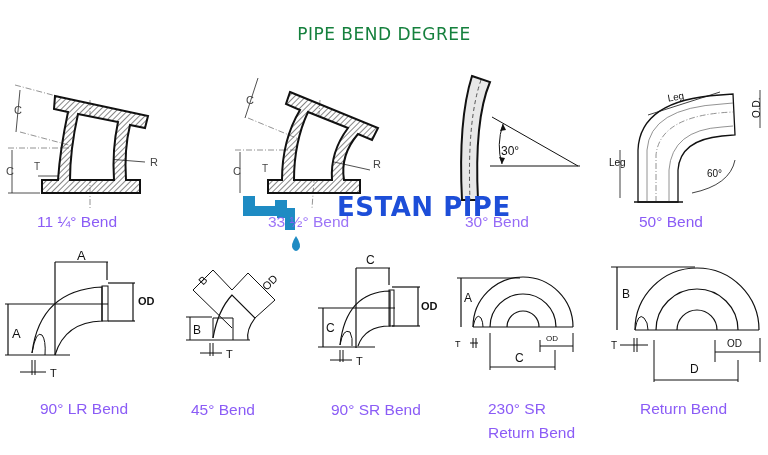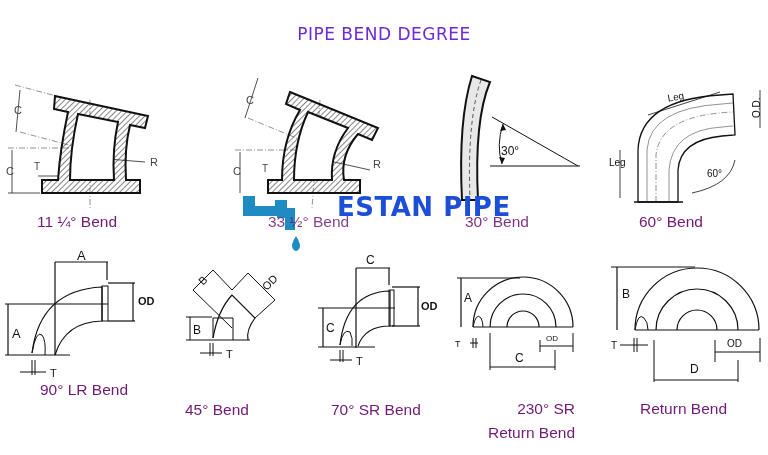--- a/index.html
+++ b/index.html
@@ -1,19 +1,19 @@
 <!DOCTYPE html>
 <html><head>
   <meta charset="utf-8">
   <style>
     html, body { margin: 0; padding: 0; background: #ffffff; }
     body { width: 768px; height: 455px; position: relative; overflow: hidden; font-family: "DejaVu Sans", sans-serif; }
-    .title { position: absolute; left: 0; top: 24px; width: 768px; text-align: center; font-size: 17px; color: #6d28d9; letter-spacing: 0.5px; }
+    .title { position: absolute; left: 0; top: 24px; width: 768px; text-align: center; font-size: 17px; color: #15803d; letter-spacing: 0.5px; }
     .fig { position: absolute; }
-    .label { position: absolute; font-family: "Liberation Sans", sans-serif; font-size: 15.5px; color: #701a75; white-space: nowrap; text-align: right; }
+    .label { position: absolute; font-family: "Liberation Sans", sans-serif; font-size: 15.5px; color: #8b5cf6; white-space: nowrap; }
     .label2 { line-height: 24px; }
     svg text { font-family: "Liberation Sans", sans-serif; }
     .wm { position: absolute; left: 241px; top: 190px; width: 290px; height: 70px; }
     .wm-text { position: absolute; left: 96px; font-family: "DejaVu Sans", sans-serif; font-weight: bold; color: #1d4ed8; font-size: 26px; letter-spacing: 0.5px; line-height: 28px; }
   </style>
 </head>
 <body>
 
 <div class="title">PIPE BEND DEGREE</div>
 
@@ -87,21 +87,21 @@
   <line x1="634" y1="202" x2="683" y2="202" stroke="#111" stroke-width="1.3"></line>
   <line x1="648" y1="115" x2="720" y2="92" stroke="#111" stroke-width="0.8"></line>
   <text x="668" y="100" font-size="10" fill="#111" transform="rotate(-10 678 100)">Leg</text>
   <line x1="620" y1="150" x2="620" y2="198" stroke="#111" stroke-width="0.8"></line>
   <text x="609" y="166" font-size="10" fill="#111">Leg</text>
   <line x1="760" y1="90" x2="760" y2="128" stroke="#111" stroke-width="0.8"></line>
   <text x="744" y="118" font-size="10" fill="#111" transform="rotate(-90 752 110)">O.D.</text>
   <path d="M735 160 Q730 185 692 193" fill="none" stroke="#111" stroke-width="0.8"></path>
   <text x="707" y="177" font-size="10" fill="#111">60°</text>
 </svg>
-<div class="label" style="left:639px;top:213px">60° Bend</div>
+<div class="label" style="left:639px;top:213px">50° Bend</div>
 
 <div class="wm">
   <svg width="70" height="65" style="position:absolute;left:0;top:0">
     <path d="M2 6 L14 6 L14 16 L30 16 L30 26 L2 26 Z" fill="#1e8bc3"></path>
     <path d="M22 16 L34 16 L34 10 L46 10 L46 18 L54 18 L54 40 L44 40 L44 28 L36 28 L36 26 L22 26 Z" fill="#1e8bc3"></path>
     <path d="M55 46 Q49 55 52 59 Q55 63 58 59 Q61 55 55 46 Z" fill="#1e8bc3"></path>
   </svg>
   <div class="wm-text" style="top:3px">ESTAN PIPE</div>
 </div>
 <div class="label" style="left:268px;top:213px;opacity:0.85">33 ½° Bend</div>
@@ -121,21 +121,21 @@
   <line x1="5" y1="355" x2="70" y2="355" stroke="#111" stroke-width="1.2"></line>
   <text x="12" y="338" font-size="13" fill="#111">A</text>
   <path d="M32 353 Q40 290 102 287 L102 321 Q65 322 55 355" fill="none" stroke="#111" stroke-width="1.2"></path>
   <rect x="102" y="286" width="6" height="35" fill="none" stroke="#111" stroke-width="1"></rect>
   <path d="M32 353 Q36 330 42 335 Q46 340 45 355" fill="none" stroke="#111" stroke-width="1"></path>
   <line x1="32" y1="360" x2="32" y2="375" stroke="#111"></line>
   <line x1="35" y1="360" x2="35" y2="375" stroke="#111"></line>
   <line x1="20" y1="372" x2="46" y2="372" stroke="#111"></line>
   <text x="50" y="377" font-size="11" fill="#111">T</text>
 </svg>
-<div class="label" style="left:40px;top:381px">90° LR Bend</div>
+<div class="label" style="left:40px;top:400px">90° LR Bend</div>
 
 <svg class="fig" style="left:175px;top:260px" width="130" height="115" viewBox="175 260 130 115">
   <line x1="193" y1="290" x2="213" y2="270" stroke="#111"></line>
   <line x1="213" y1="270" x2="232" y2="290" stroke="#111"></line>
   <line x1="193" y1="290" x2="232" y2="328" stroke="#111"></line>
   <text x="199" y="284" font-size="11" fill="#111" transform="rotate(-45 203 280)">B</text>
   <line x1="232" y1="290" x2="248" y2="273" stroke="#111"></line>
   <line x1="248" y1="273" x2="275" y2="300" stroke="#111"></line>
   <line x1="255" y1="318" x2="275" y2="300" stroke="#111"></line>
   <text x="263" y="290" font-size="11" fill="#111" transform="rotate(-45 266 286)">OD</text>
@@ -143,21 +143,21 @@
   <path d="M213 338 L213 318 L233 318 L233 340" fill="none" stroke="#111"></path>
   <line x1="186" y1="317" x2="212" y2="317" stroke="#111"></line>
   <line x1="186" y1="340" x2="250" y2="340" stroke="#111"></line>
   <line x1="190" y1="317" x2="190" y2="340" stroke="#111"></line>
   <text x="193" y="334" font-size="12" fill="#111">B</text>
   <line x1="210" y1="343" x2="210" y2="356" stroke="#111"></line>
   <line x1="213" y1="343" x2="213" y2="356" stroke="#111"></line>
   <line x1="200" y1="353" x2="222" y2="353" stroke="#111"></line>
   <text x="226" y="358" font-size="11" fill="#111">T</text>
 </svg>
-<div class="label" style="left:185px;top:401px">45° Bend</div>
+<div class="label" style="left:191px;top:401px">45° Bend</div>
 
 <svg class="fig" style="left:305px;top:250px" width="145" height="125" viewBox="305 250 145 125">
   <line x1="356" y1="268" x2="390" y2="268" stroke="#111" stroke-width="1.2"></line>
   <line x1="356" y1="268" x2="356" y2="348" stroke="#111" stroke-width="1.2"></line>
   <line x1="389" y1="268" x2="389" y2="285" stroke="#111" stroke-width="1.2"></line>
   <text x="366" y="264" font-size="12" fill="#111">C</text>
   <line x1="392" y1="287" x2="420" y2="287" stroke="#111" stroke-width="1.2"></line>
   <line x1="392" y1="326" x2="420" y2="326" stroke="#111" stroke-width="1.2"></line>
   <line x1="418" y1="287" x2="418" y2="326" stroke="#111" stroke-width="1.2"></line>
   <text x="421" y="310" font-size="11" fill="#111" font-weight="bold">OD</text>
@@ -166,21 +166,21 @@
   <line x1="318" y1="347" x2="375" y2="347" stroke="#111" stroke-width="1.2"></line>
   <text x="326" y="332" font-size="12" fill="#111">C</text>
   <path d="M340 345 Q346 292 390 291 L390 326 Q365 326 358 346" fill="none" stroke="#111" stroke-width="1.2"></path>
   <rect x="389" y="290" width="5" height="36" fill="none" stroke="#111"></rect>
   <path d="M340 345 Q343 328 350 332 Q353 338 352 346" fill="none" stroke="#111"></path>
   <line x1="340" y1="350" x2="340" y2="362" stroke="#111"></line>
   <line x1="343" y1="350" x2="343" y2="362" stroke="#111"></line>
   <line x1="330" y1="360" x2="352" y2="360" stroke="#111"></line>
   <text x="356" y="365" font-size="11" fill="#111">T</text>
 </svg>
-<div class="label" style="left:331px;top:401px">70° SR Bend</div>
+<div class="label" style="left:331px;top:401px">90° SR Bend</div>
 
 <svg class="fig" style="left:450px;top:270px" width="145" height="110" viewBox="450 270 145 110">
   <line x1="457" y1="278" x2="520" y2="278" stroke="#111" stroke-width="1.2"></line>
   <line x1="461" y1="278" x2="461" y2="327" stroke="#111" stroke-width="1.2"></line>
   <text x="464" y="302" font-size="12" fill="#111">A</text>
   <path d="M473 327 A50 50 0 0 1 573 327" fill="none" stroke="#111" stroke-width="1.2"></path>
   <path d="M490 327 A33 33 0 0 1 556 327" fill="none" stroke="#111" stroke-width="1.2"></path>
   <path d="M507 327 A16 16 0 0 1 539 327" fill="none" stroke="#111" stroke-width="1.2"></path>
   <line x1="473" y1="327" x2="573" y2="327" stroke="#111" stroke-width="1.2"></line>
   <path d="M473 327 Q476 312 481 318 Q483 322 483 327" fill="none" stroke="#111"></path>

